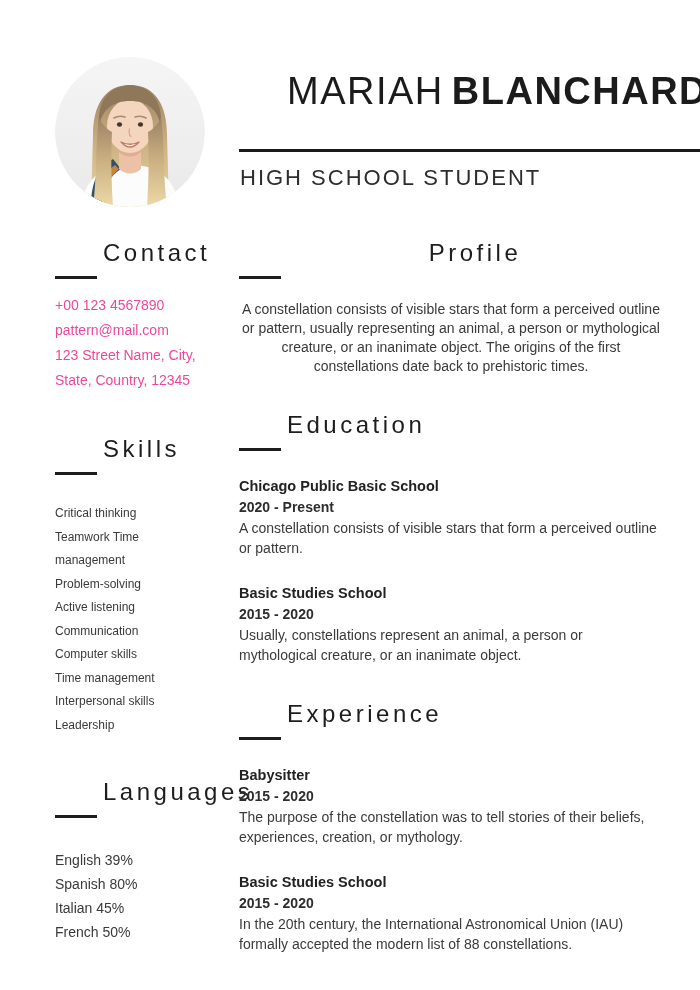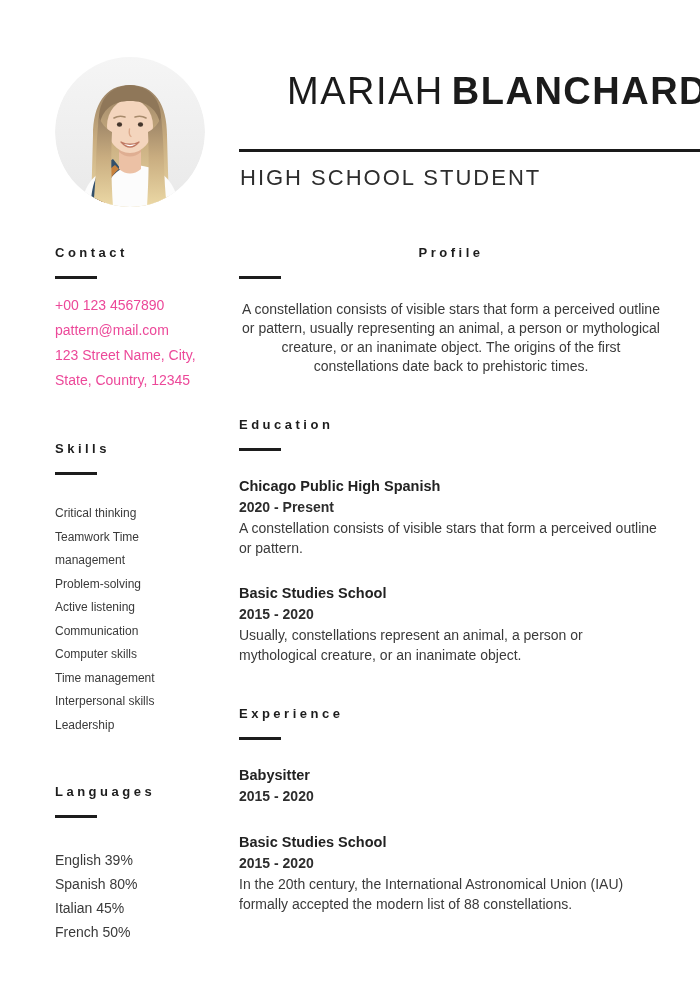--- a/index.html
+++ b/index.html
@@ -52,25 +52,26 @@
     color: #2d2d2d;
     white-space: nowrap;
   }
 
   
   .section { position: absolute; }
   .section.left-col  { left: 55px;  width: 152px; }
   .section.right-col { left: 239px; width: 424px; }
 
   .section h2 {
-    font-size: 13px;
-    font-weight: 700;
+    font-size: 24px;
+    font-weight: 400;
     letter-spacing: 3.5px;
     line-height: 22px;
     color: #1d1d1d;
+    margin-left: 48px;
   }
   .rule {
     width: 42px; height: 3px;
     background: #1d1d1d;
     margin-top: 12px;
   }
 
   #contact   { top: 242px; }
   #skills    { top: 438px; }
   #languages { top: 781px; }
@@ -190,37 +191,38 @@
   <section class="section right-col" id="profile">
     <h2>Profile</h2>
     <div class="rule"></div>
     <p class="profile-text">A constellation consists of visible stars that form a perceived outline or pattern, usually representing an animal, a person or mythological creature, or an inanimate object. The origins of the first constellations date back to prehistoric times.</p>
   </section>
 
   <section class="section right-col" id="education">
     <h2>Education</h2>
     <div class="rule"></div>
     <div class="entry">
-      <div class="entry-name">Chicago Public High Spanish</div>
+      <div class="entry-name">Chicago Public Basic School</div>
       <div class="entry-dates">2020 - Present</div>
       <div class="entry-desc">A constellation consists of visible stars that form a perceived outline or pattern.</div>
     </div>
     <div class="entry">
       <div class="entry-name">Basic Studies School</div>
       <div class="entry-dates">2015 - 2020</div>
       <div class="entry-desc">Usually, constellations represent an animal, a person or mythological creature, or an inanimate object.</div>
     </div>
   </section>
 
   <section class="section right-col" id="experience">
     <h2>Experience</h2>
     <div class="rule"></div>
     <div class="entry">
       <div class="entry-name">Babysitter</div>
       <div class="entry-dates">2015 - 2020</div>
+      <div class="entry-desc">The purpose of the constellation was to tell stories of their beliefs, experiences, creation, or mythology.</div>
     </div>
     <div class="entry">
       <div class="entry-name">Basic Studies School</div>
       <div class="entry-dates">2015 - 2020</div>
       <div class="entry-desc">In the 20th century, the International Astronomical Union (IAU) formally accepted the modern list of 88 constellations.</div>
     </div>
   </section>
 
 </div>
 

